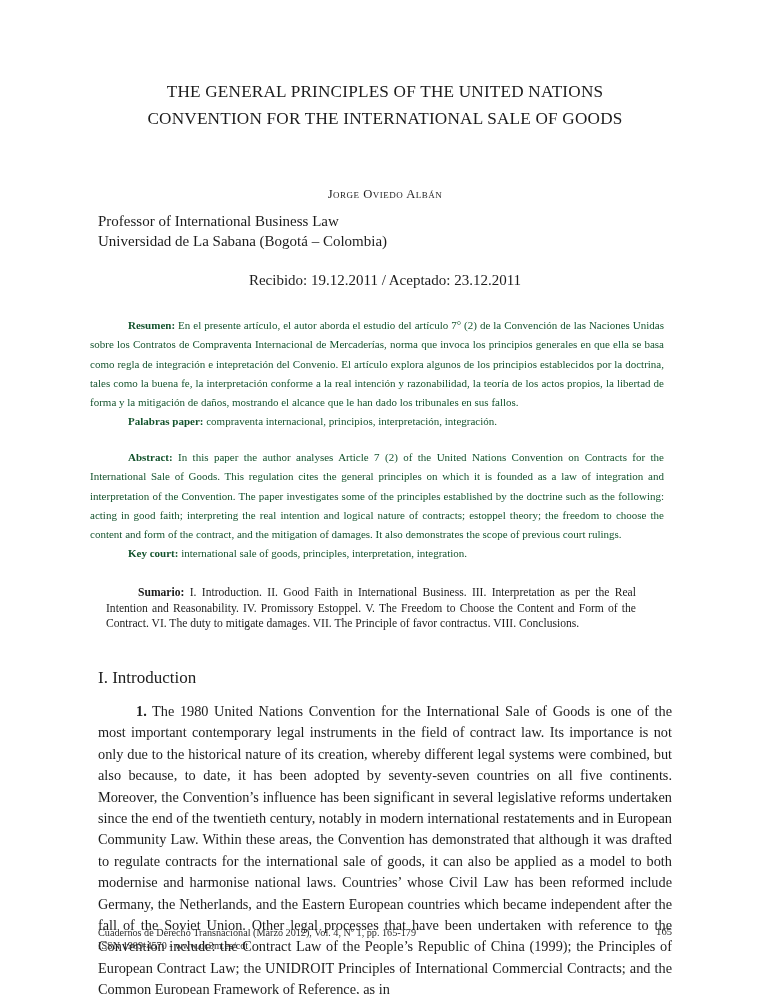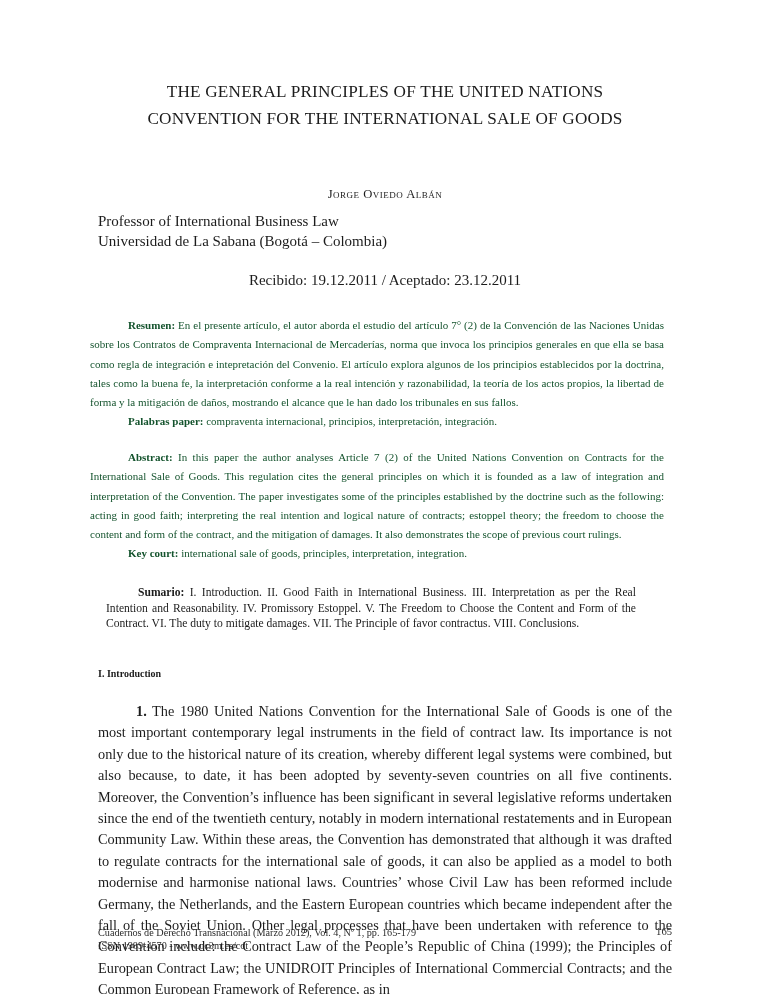--- a/index.html
+++ b/index.html
@@ -109,22 +109,22 @@
     margin: 0;
     text-indent: 32px;
   }
 
   
   .section-heading {
     position: absolute;
     left: 98px;
     top: 668px;
     width: 574px;
-    font-size: 10px;
-    font-weight: bold;
+    font-size: 17px;
+    font-weight: normal;
     color: #1c1c1c;
   }
 
   
   .body-text {
     position: absolute;
     left: 98px;
     top: 701px;
     width: 574px;
     font-size: 14.3px;

